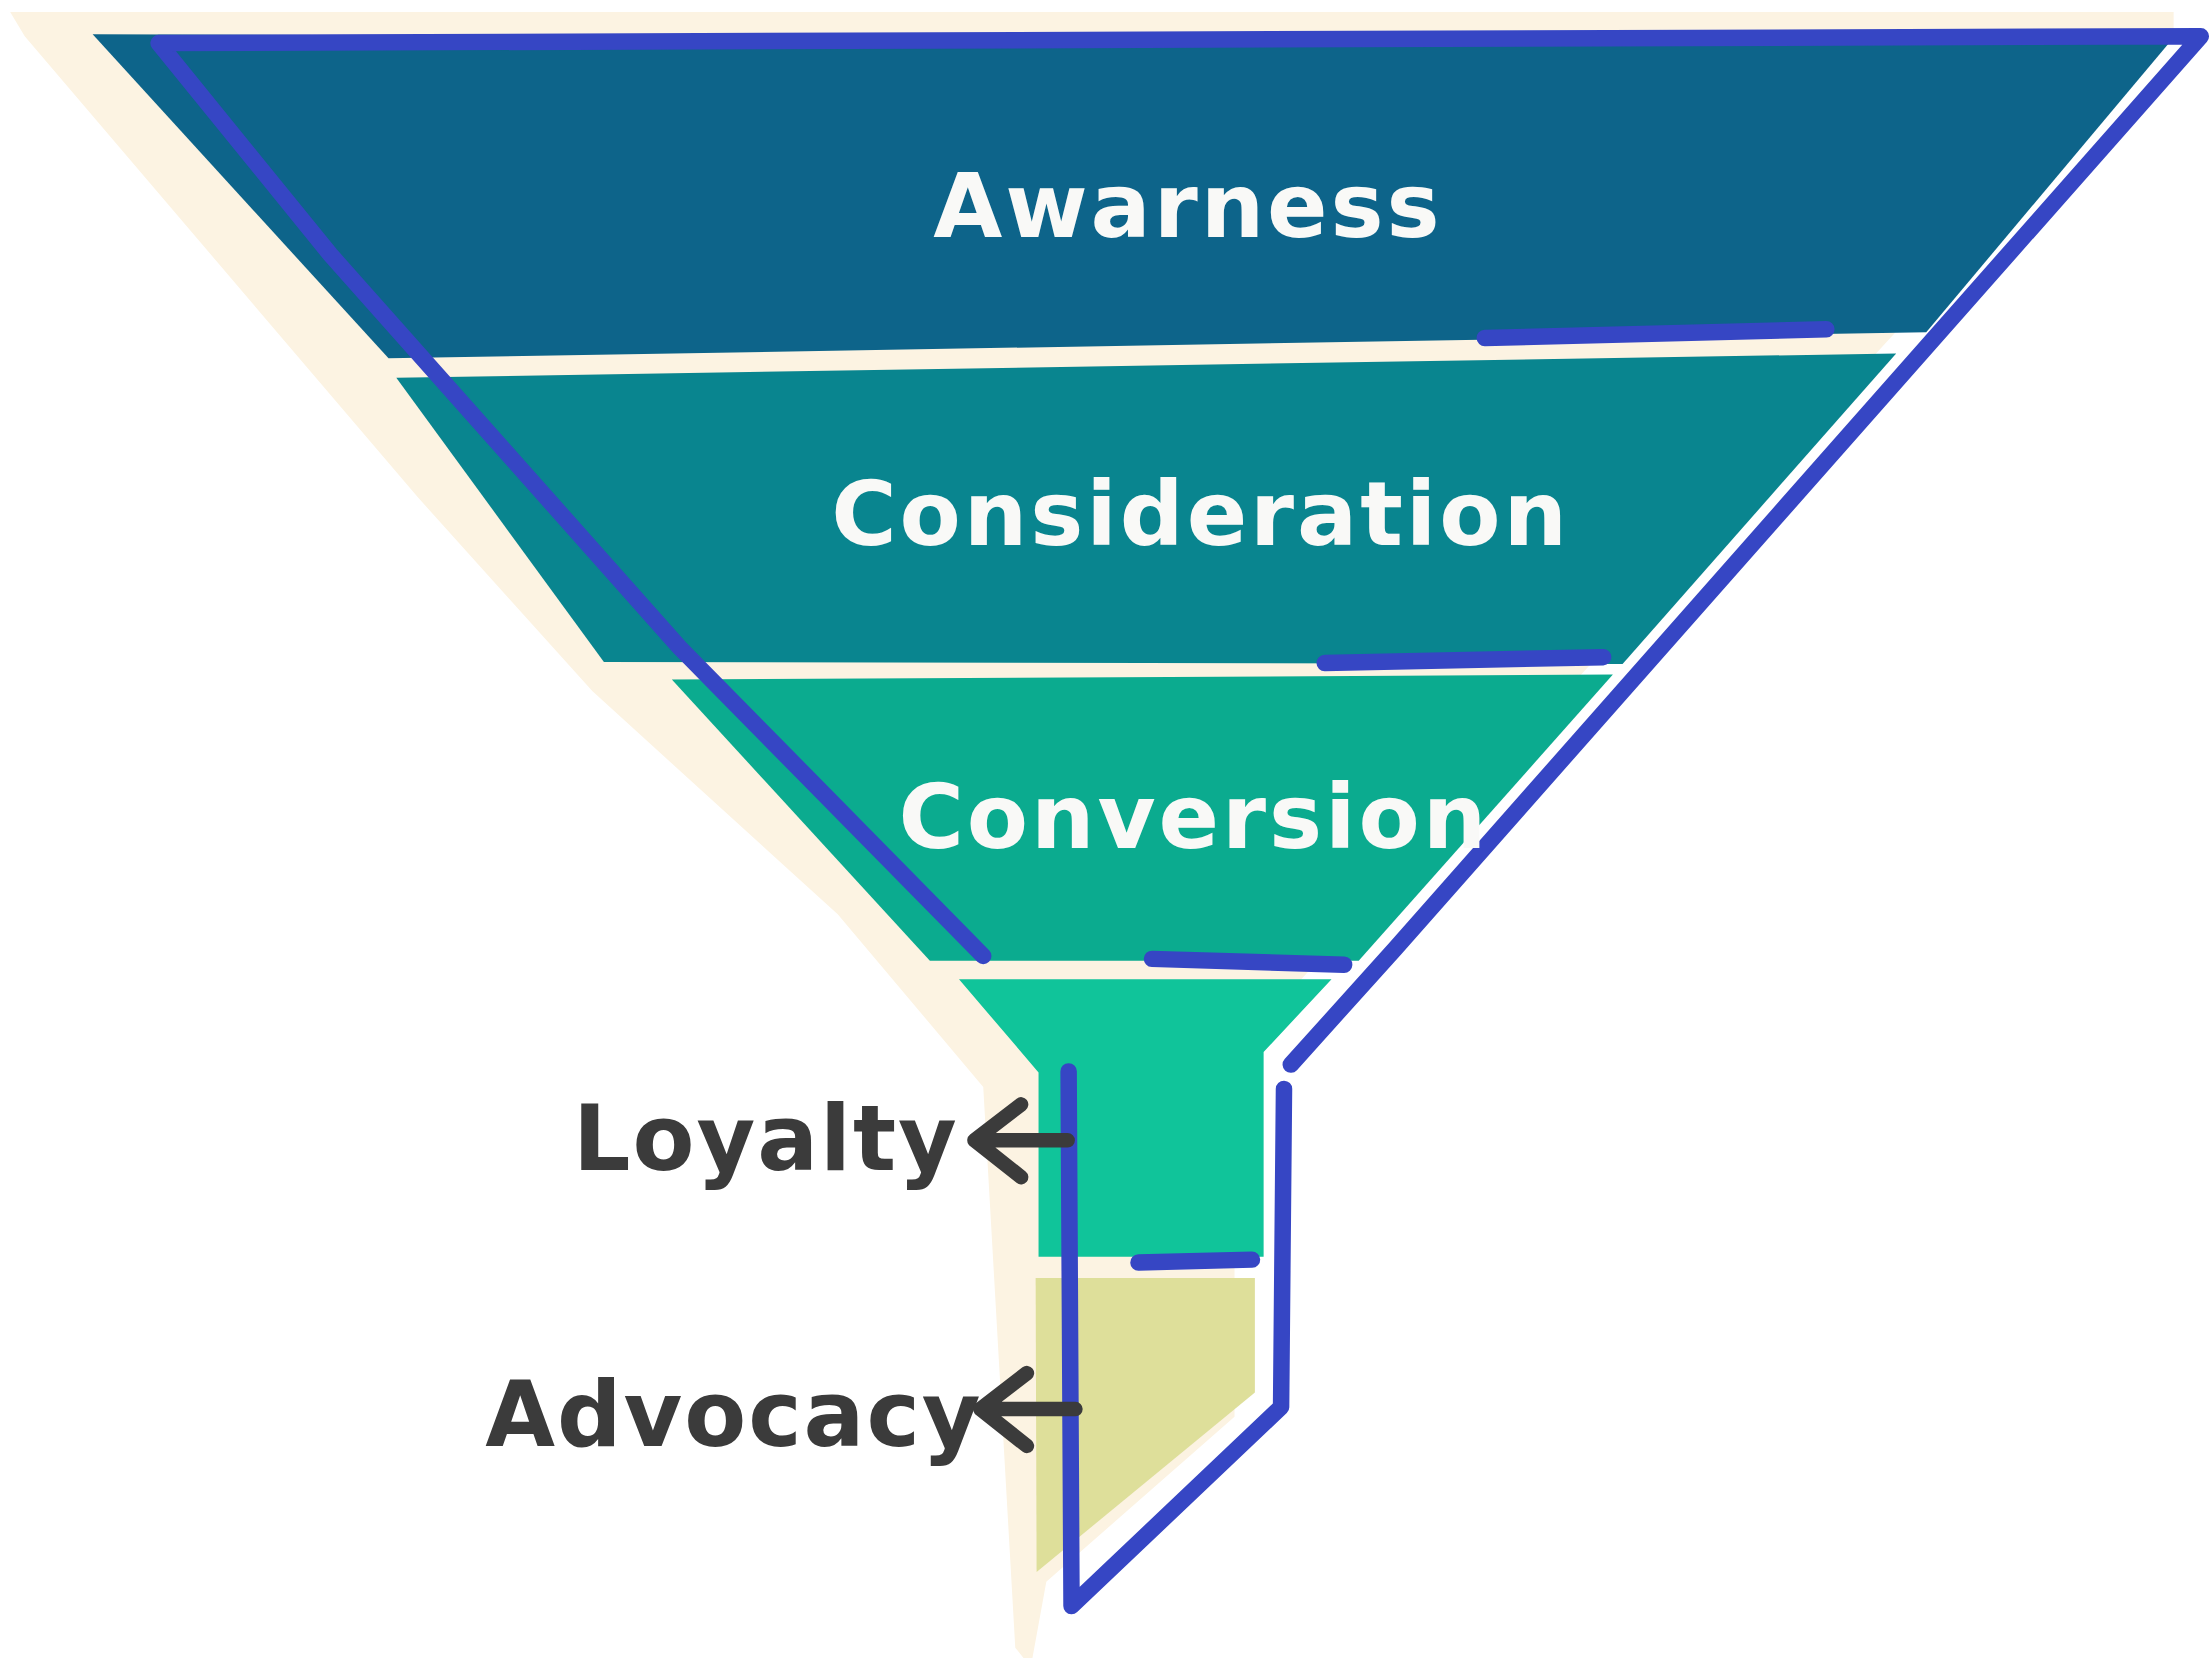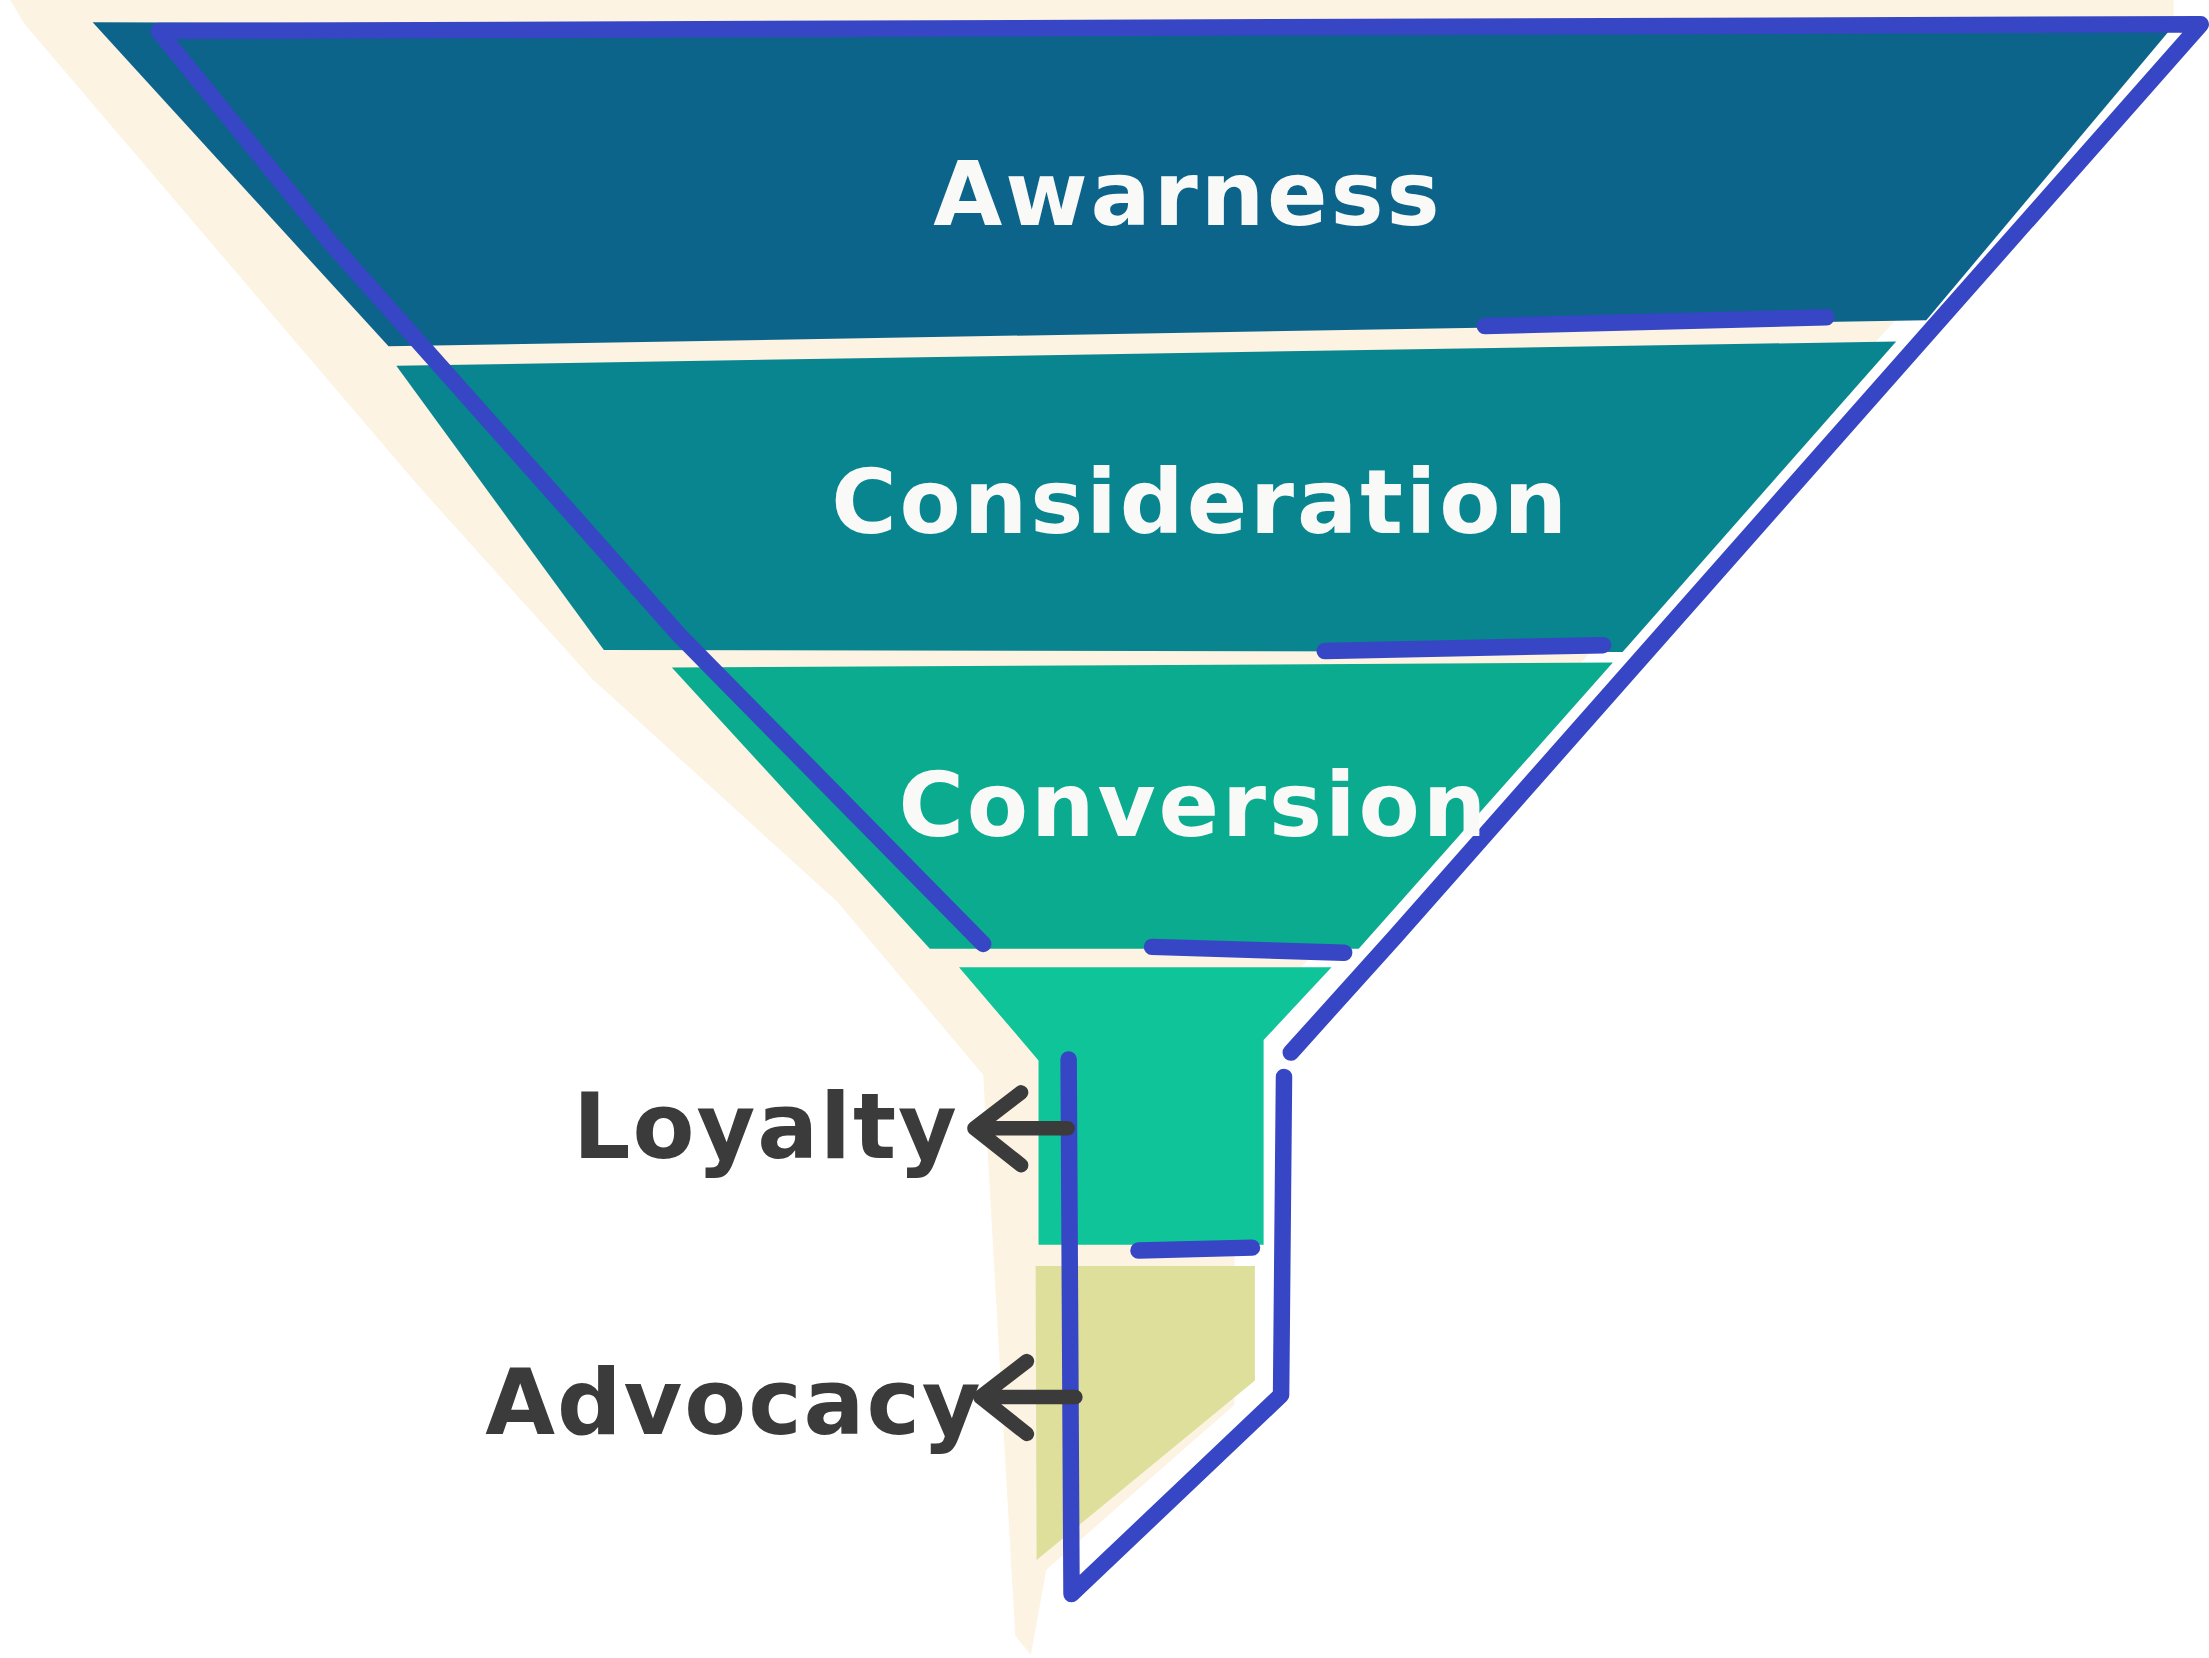--- a/index.html
+++ b/index.html
@@ -8,20 +8,21 @@
     background: #ffffff;
     width: 2210px;
     height: 1658px;
     overflow: hidden;
     font-family: "DejaVu Sans", sans-serif;
   }
   #stage {
     width: 2210px;
     height: 1328px;
     position: relative;
+    margin-top: 12px;
   }
   svg { display: block; }
   .stage-label {
     font-family: "DejaVu Sans", sans-serif;
     font-weight: bold;
     font-size: 92px;
     letter-spacing: 3px;
   }
   .side-label {
     font-family: "DejaVu Sans", sans-serif;

